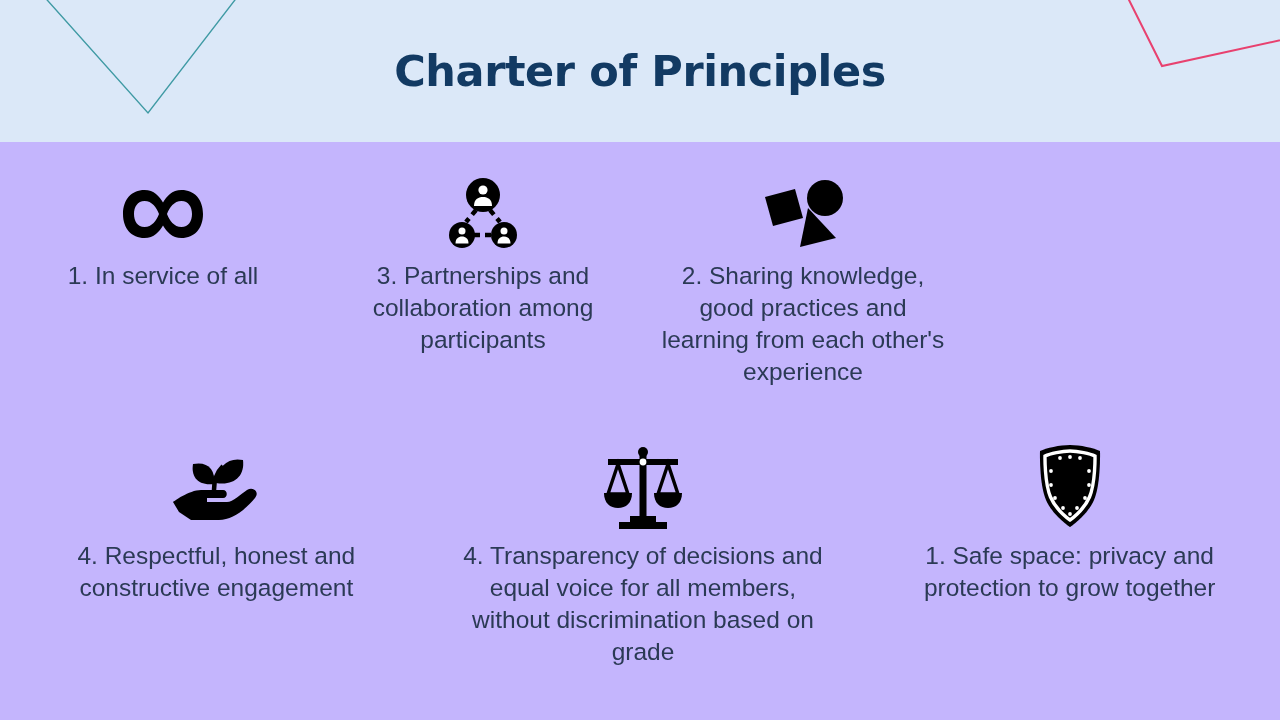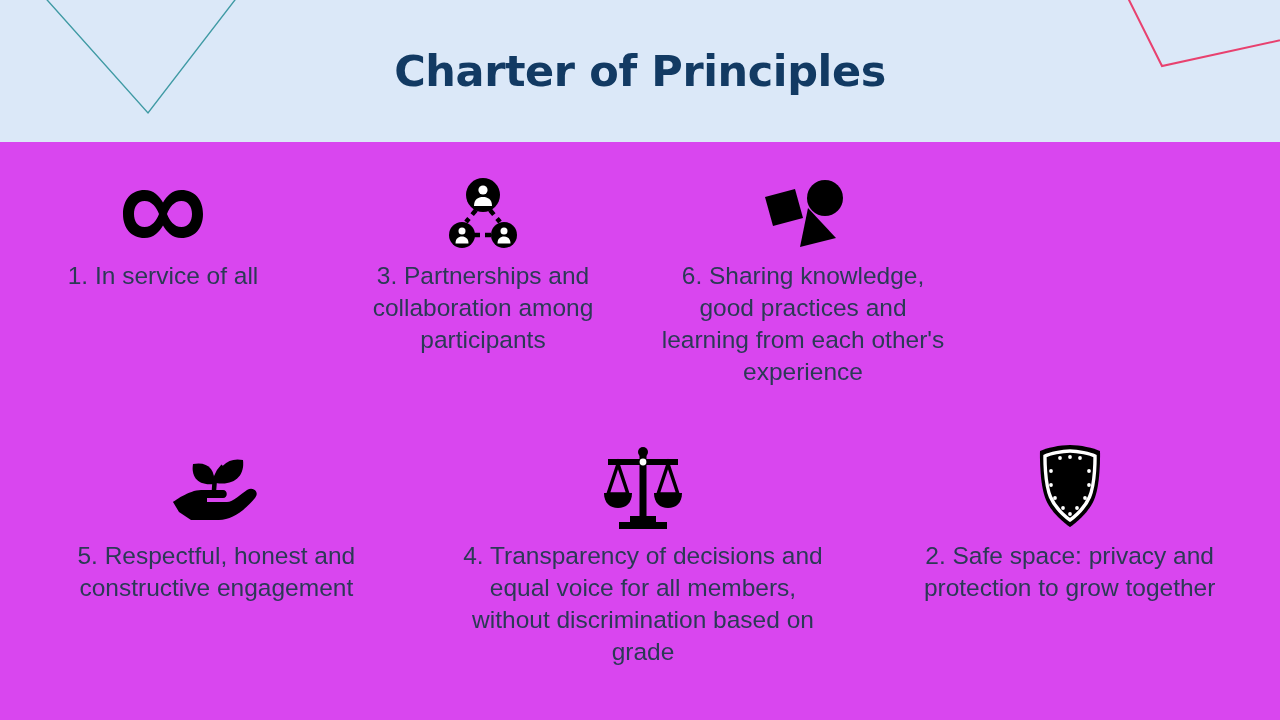--- a/index.html
+++ b/index.html
@@ -2,21 +2,21 @@
 <html><head>
 <meta charset="utf-8">
 <style>
   * { margin:0; padding:0; box-sizing:border-box; }
   html, body {
     width:1280px; height:720px;
     background:#ffffff;
     font-family:"Liberation Sans", sans-serif;
     overflow:hidden;
   }
-  .slide { position:relative; width:1280px; height:720px; background:#d946ef; }
+  .slide { position:relative; width:1280px; height:720px; background:#c4b5fd; }
 
   
   .header {
     position:absolute; left:0; top:0; width:1280px; height:142px;
     background:#dbe8f8;
     overflow:hidden;
   }
   .header-deco { position:absolute; left:0; top:0; width:1280px; height:142px; }
   .slide-title {
     position:absolute; left:0; top:0; width:1280px; height:142px;
@@ -132,42 +132,42 @@
       <div class="icon-box">
         <svg width="82" height="74" viewBox="0 0 82 74">
 
           <polygon points="3,20 33,12 41,41 11,49" fill="#000"></polygon>
 
           <circle cx="63" cy="21" r="18" fill="#000"></circle>
 
           <polygon points="46,31 74,61 38,70" fill="#000"></polygon>
         </svg>
       </div>
-      <div class="caption">6. Sharing knowledge, good practices and learning from each other's experience</div>
+      <div class="caption">2. Sharing knowledge, good practices and learning from each other's experience</div>
     </div>
   </div>
 
   <div class="grid-row" id="row2">
 
     <div class="cell">
       <div class="icon-box">
         <svg width="90" height="72" viewBox="0 0 90 72">
 
           <path d="M43,34 C26,36 20,26 22,14 C36,11 45,19 43,34 Z" fill="#000"></path>
 
           <path d="M45,33 C47,15 58,7 72,10 C74,26 63,36 45,33 Z" fill="#000"></path>
 
           <path d="M43,40 C43,30 46,22 52,16" stroke="#000" stroke-width="4.5" fill="none"></path>
 
           <path d="M2,52 C2,52 18,40 30,40 L52,40 C57,40 57,48 52,48 L36,48
                    L36,52 L56,52 C62,52 70,44 76,40 C82,36 89,42 84,48
                    C76,58 62,70 48,70 L20,70 L8,62 Z" fill="#000"></path>
         </svg>
       </div>
-      <div class="caption">5. Respectful, honest and constructive engagement</div>
+      <div class="caption">4. Respectful, honest and constructive engagement</div>
     </div>
 
     <div class="cell">
       <div class="icon-box">
         <svg width="82" height="88" viewBox="0 0 82 88">
 
           <rect x="37.5" y="12" width="7" height="68" fill="#000"></rect>
 
           <circle cx="41" cy="10" r="5" fill="#000"></circle>
 
@@ -206,17 +206,17 @@
             <circle cx="13" cy="41" r="1.9"></circle>
             <circle cx="51" cy="41" r="1.9"></circle>
             <circle cx="17" cy="54" r="1.9"></circle>
             <circle cx="47" cy="54" r="1.9"></circle>
             <circle cx="25" cy="64" r="1.9"></circle>
             <circle cx="39" cy="64" r="1.9"></circle>
             <circle cx="32" cy="70" r="1.9"></circle>
           </g>
         </svg>
       </div>
-      <div class="caption">2. Safe space: privacy and protection to grow together</div>
+      <div class="caption">1. Safe space: privacy and protection to grow together</div>
     </div>
   </div>
 
 </div>
 
 </body></html>

